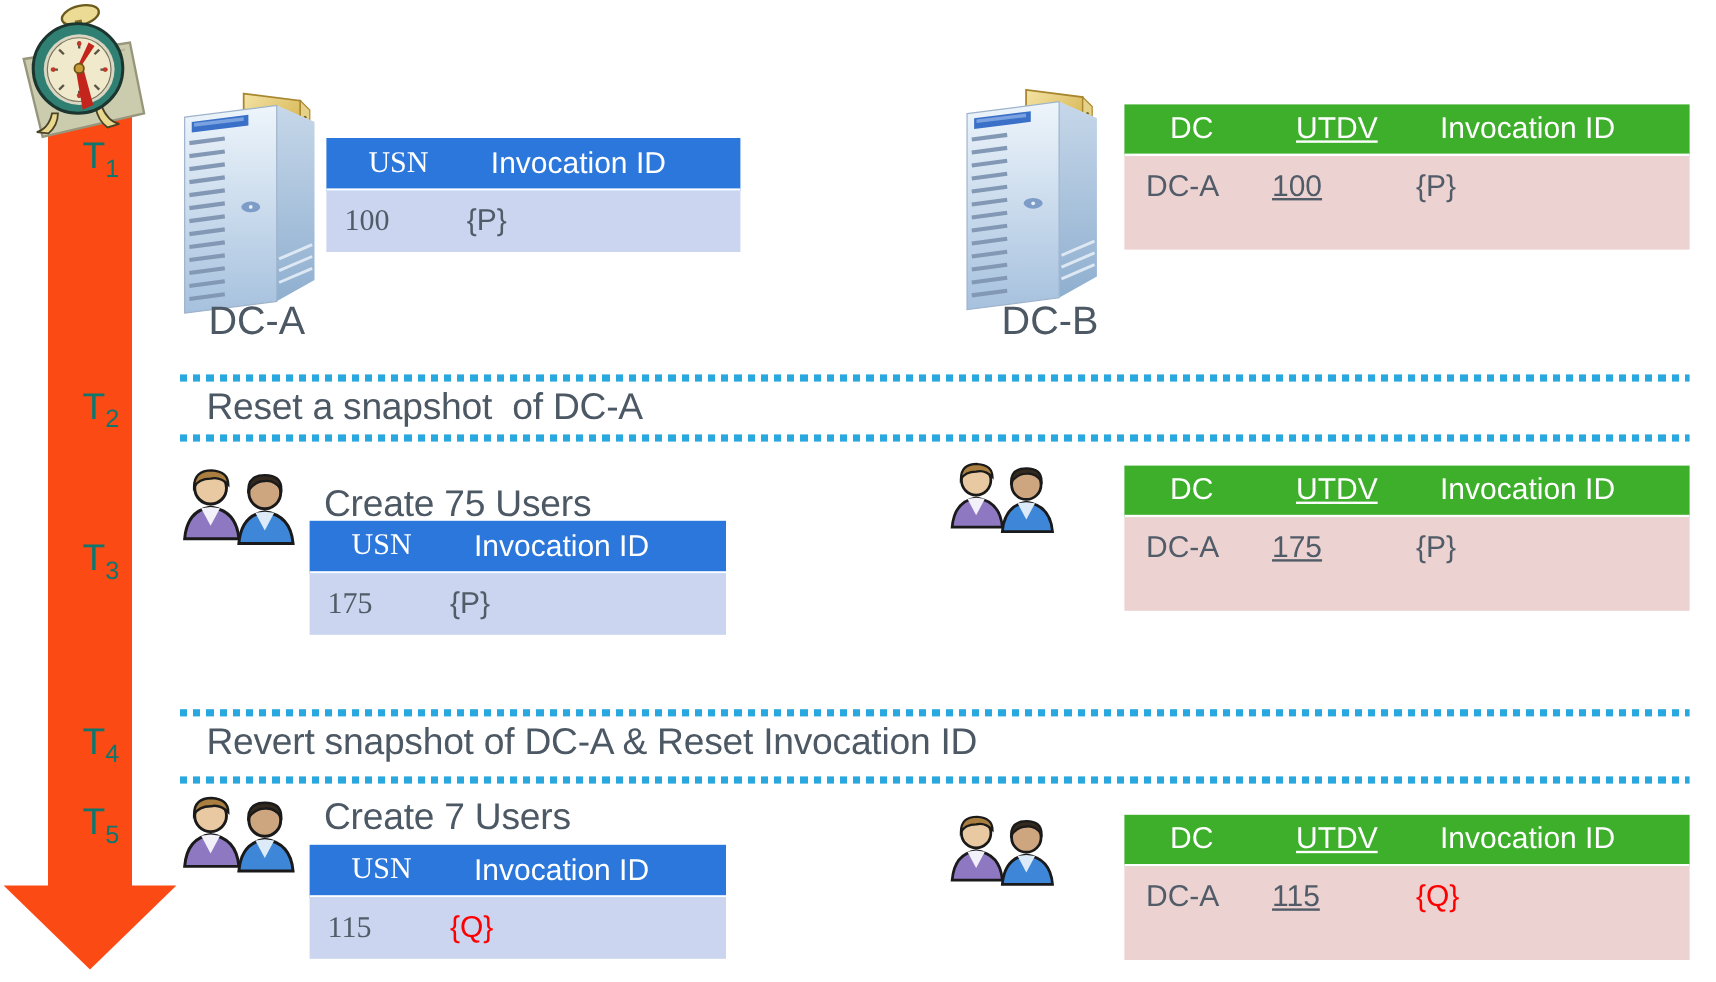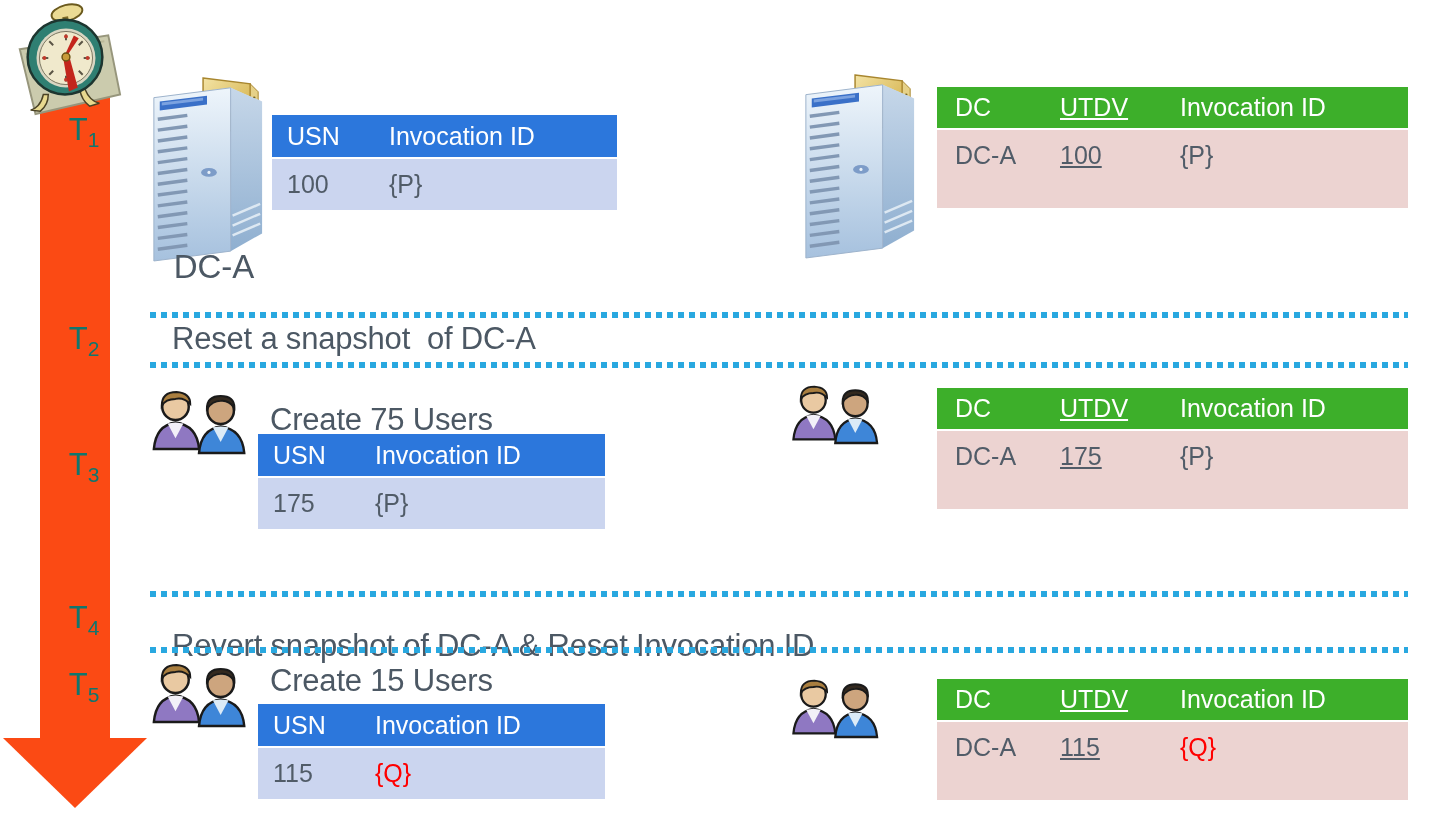--- a/index.html
+++ b/index.html
@@ -23,27 +23,27 @@
   .dots { left:150px; width:1258px; height:6px;
     background:repeating-linear-gradient(90deg,#29A8E0 0px,#29A8E0 6px,transparent 6px,transparent 11px); }
 
   
   .caption { font-size:31px; line-height:36px; color:#4C5864; letter-spacing:-0.2px; white-space:pre; }
   .heading { font-size:31px; line-height:36px; color:#4C5864; letter-spacing:-0.2px; }
   .dc-label { font-size:33px; color:#4C5864; width:130px; text-align:center; }
 
   
   .tbl { font-size:25px; }
-  .tbl-head { display:flex; align-items:center; color:#ffffff; border-bottom:2px solid #ffffff; }
+  .tbl-head { display:flex; align-items:center; color:#ffffff; border-bottom:2px solid #ffffff;padding-left:20px; }
   .tbl-body { display:flex; color:#515C68; }
   .usn-head { background:#2C77DC; height:42px; }
   .usn-body { background:#CBD5EF; height:51px; align-items:center; }
   .utdv-head { background:#3DAF2A; height:41px; }
   .utdv-body { background:#ECD3D1; height:78px; align-items:flex-start; padding-top:11px; box-sizing:border-box; }
-  .c1 { width:102px; padding-left:15px; flex-shrink:0; }
+  .c1 { width:102px; padding-left:15px; flex-shrink:0;font-family:Liberation Serif, serif; }
   .c2 { flex:1; }
   .g1 { width:105px; padding-left:18px; flex-shrink:0; }
   .g2 { width:120px; flex-shrink:0;text-decoration:underline; }
   .g3 { flex:1; }
 
   .hidden-defs { position:absolute; width:0; height:0; overflow:hidden; }
 </style>
 </head>
 <body>
 
@@ -173,20 +173,21 @@
     </div>
     <div class="tbl-body usn-body">
       <div class="c1">100</div>
       <div class="c2" style="color: rgb(81, 92, 104);">{P}</div>
     </div>
   </div>
 
   <svg class="abs" style="left:798px;top:69px" width="122" height="193">
       <use href="#sym-server"></use>
     </svg>
+  <div class="abs dc-label" style="left:810px;top:248px">DC-B</div>
 
   <div class="abs tbl" style="left:937px;top:87px;width:471px">
     <div class="tbl-head utdv-head">
       <div class="g1">DC</div>
       <div class="g2">UTDV</div>
       <div class="g3">Invocation ID</div>
     </div>
     <div class="tbl-body utdv-body">
       <div class="g1">DC-A</div>
       <div class="g2">100</div>
@@ -225,27 +226,27 @@
       <div class="g3">Invocation ID</div>
     </div>
     <div class="tbl-body utdv-body">
       <div class="g1">DC-A</div>
       <div class="g2">175</div>
       <div class="g3" style="color: rgb(81, 92, 104);">{P}</div>
     </div>
   </div>
 
   <div class="abs dots" style="top:591px"></div>
-  <div class="abs caption" style="left:172px;top:628px">Revert snapshot of DC-A &amp; Reset Invocation ID</div>
+  <div class="abs caption" style="left:172px;top:600px">Revert snapshot of DC-A &amp; Reset Invocation ID</div>
   <div class="abs dots" style="top:647px"></div>
 
   <svg class="abs" style="left:148px;top:659px" width="108" height="69">
       <use href="#sym-users"></use>
     </svg>
-  <div class="abs heading" style="left:270px;top:663px">Create 15 Users</div>
+  <div class="abs heading" style="left:270px;top:663px">Create 7 Users</div>
 
   <div class="abs tbl" style="left:258px;top:704px;width:347px">
     <div class="tbl-head usn-head">
       <div class="c1">USN</div>
       <div class="c2">Invocation ID</div>
     </div>
     <div class="tbl-body usn-body">
       <div class="c1">115</div>
       <div class="c2" style="color: rgb(255, 0, 0);">{Q}</div>
     </div>

